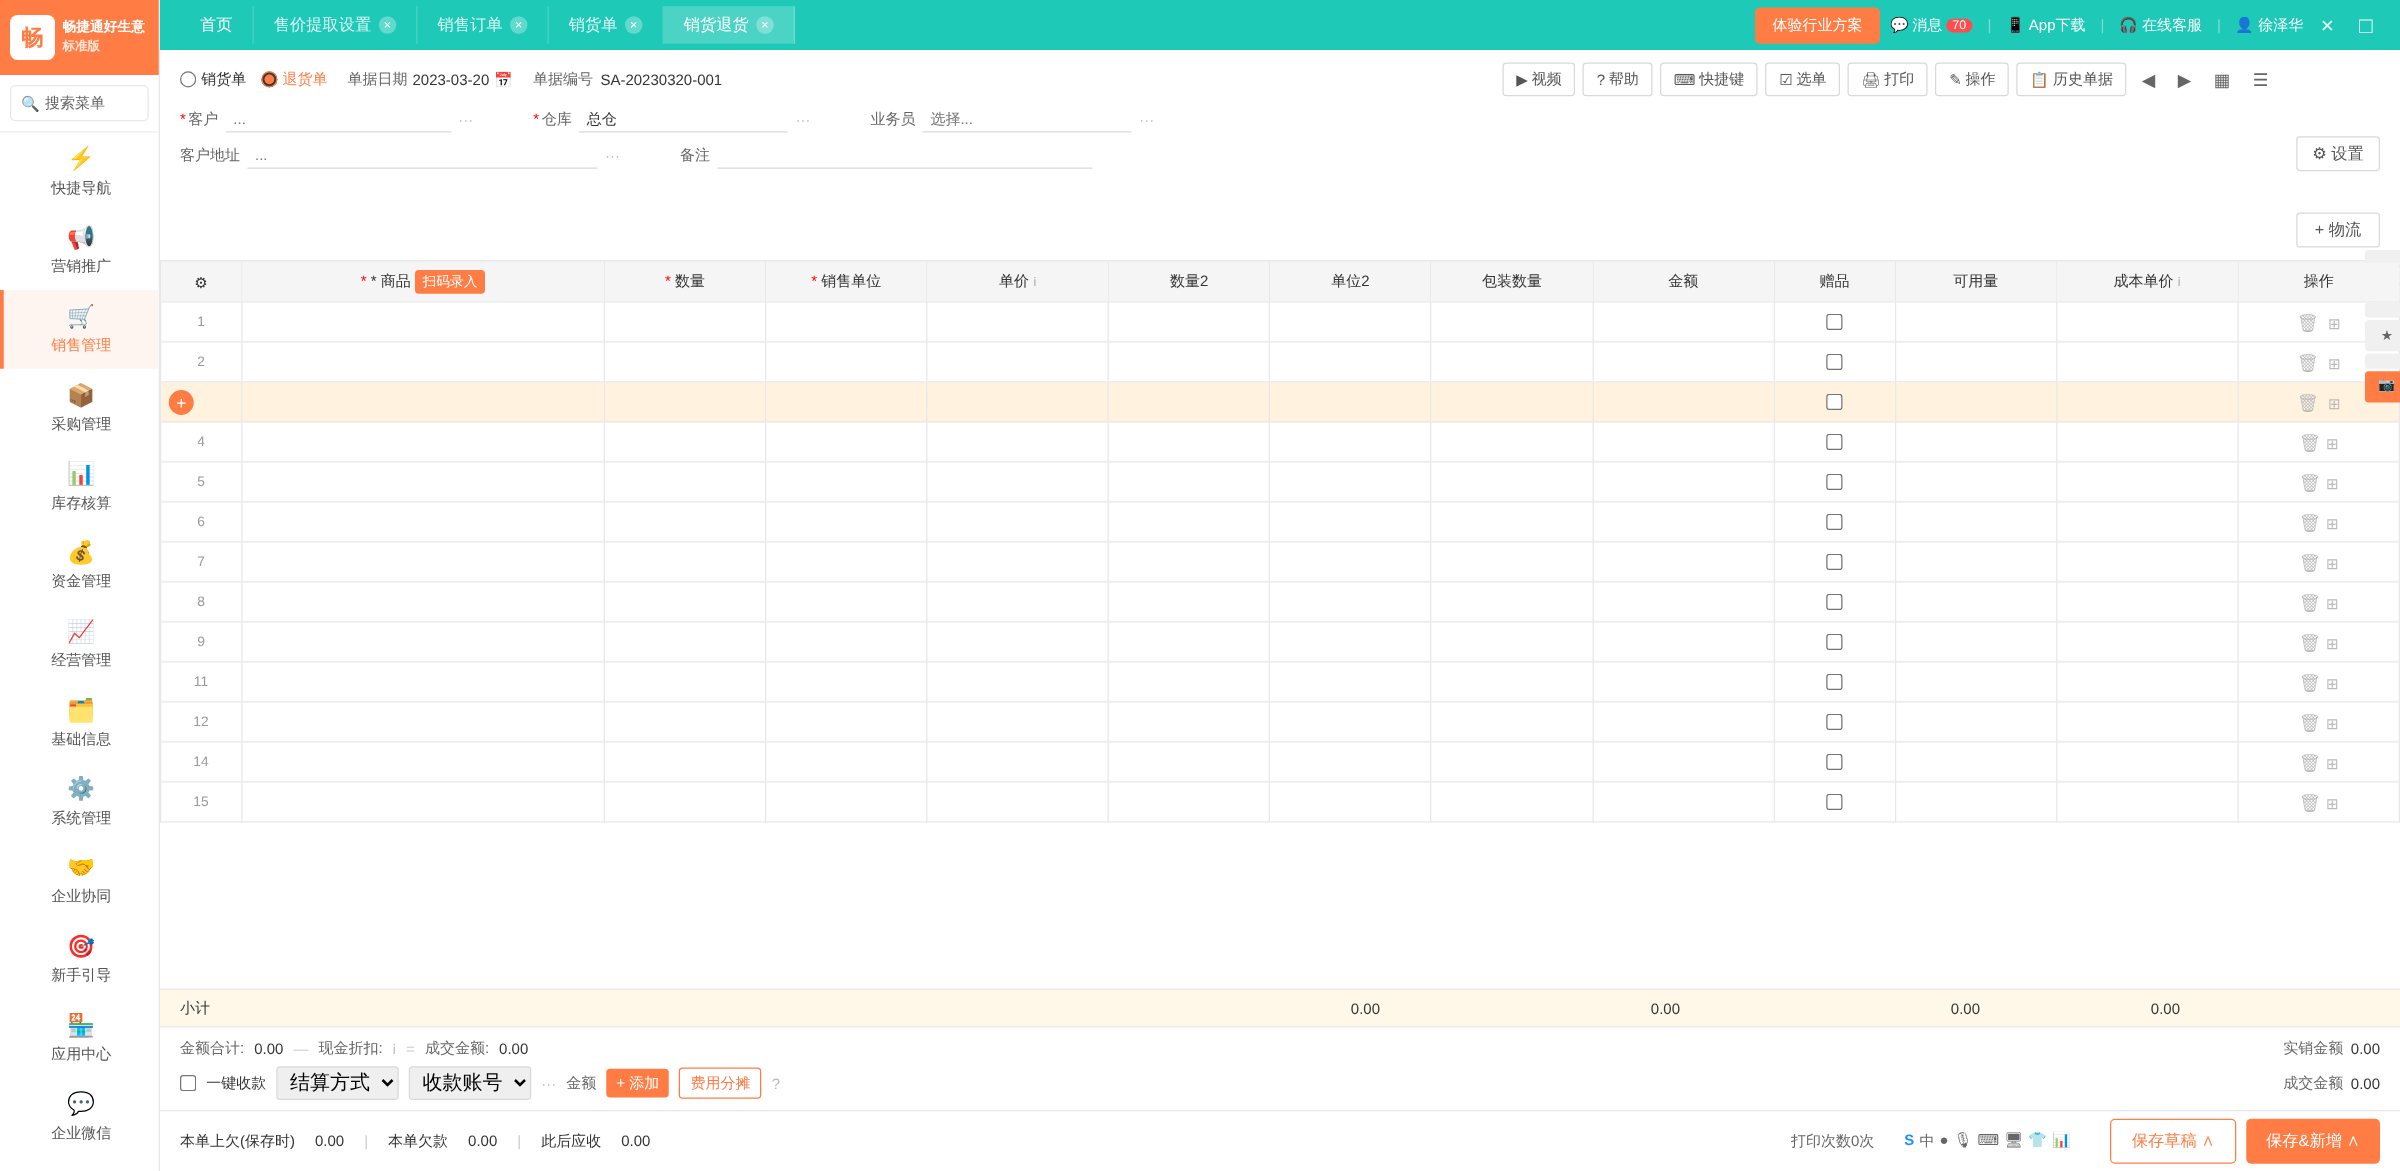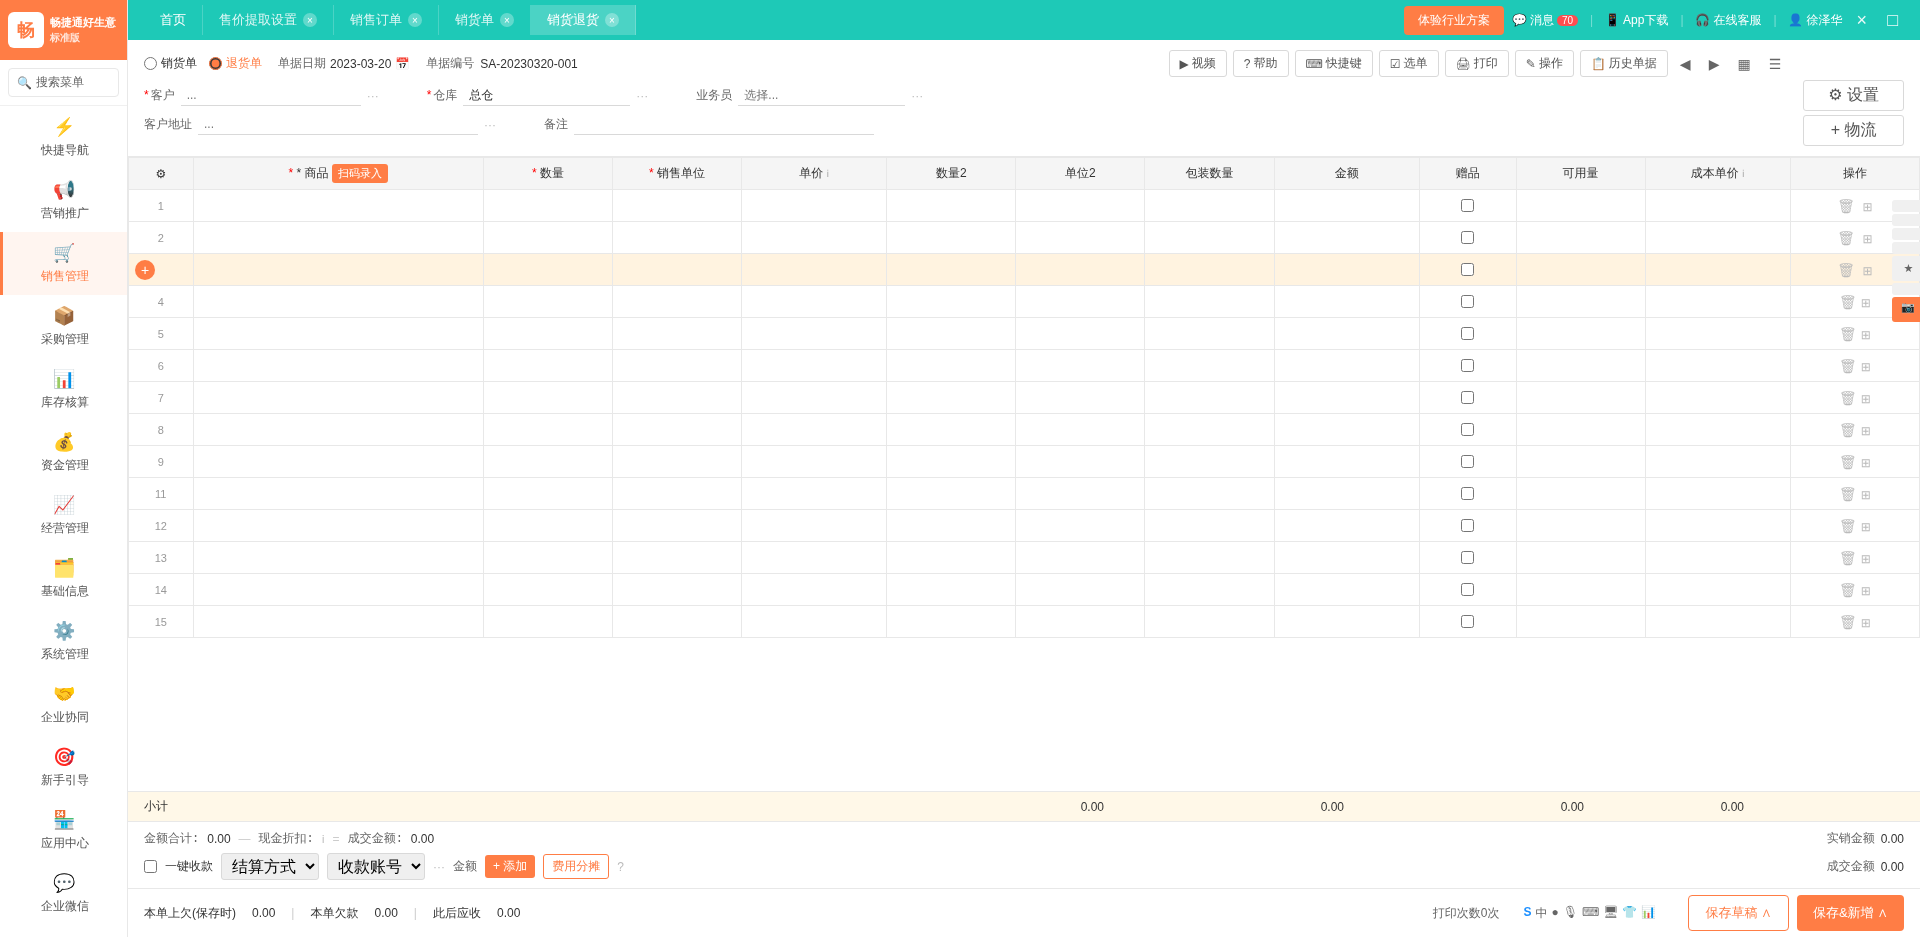--- a/index.html
+++ b/index.html
@@ -42,39 +42,39 @@
     .form-field { display: flex; align-items: center; gap: 6px; }
     .form-label { color: #666; font-size: 12px; white-space: nowrap; }
     .form-label.required::before { content: '*'; color: red; margin-right: 2px; }
     .form-input { border: none; border-bottom: 1px solid #d9d9d9; padding: 3px 6px; font-size: 12px; min-width: 120px; outline: none; color: #333; }
     .date-field { display: flex; align-items: center; gap: 4px; font-size: 12px; }
     .date-value { font-size: 12px; color: #333; }
     .doc-no { font-size: 12px; color: #333; }
     .form-action-btns { margin-left: auto; display: flex; gap: 6px; }
     .form-action-btn { border: 1px solid #d9d9d9; background: white; padding: 4px 10px; border-radius: 3px; cursor: pointer; font-size: 12px; color: #555; display: flex; align-items: center; gap: 3px; }
     .form-side-btns { display: flex; flex-direction: column; gap: 4px; }
-    .side-btn { border: 1px solid #d9d9d9; background: white; padding: 4px 24px; border-radius: 3px; cursor: pointer; font-size: 16px; color: #555; white-space: nowrap; }
+    .side-btn { border: 1px solid #d9d9d9; background: white; padding: 4px 12px; border-radius: 3px; cursor: pointer; font-size: 13px; color: #555; white-space: nowrap; margin-top: 29px; }
 
     
     .table-container { flex: 1; overflow: auto; background: white; }
     .data-table { width: 100%; border-collapse: collapse; font-size: 12px; }
     .data-table th { background: #f5f5f5; border: 1px solid #e8e8e8; padding: 6px 8px; text-align: center; white-space: nowrap; color: #333; font-weight: 500; position: sticky; top: 0; z-index: 10; }
     .data-table td { border: 1px solid #e8e8e8; padding: 4px 6px; text-align: center; height: 32px; }
     .row-active td { background: #fff3e0 !important; }
     .row-num { color: #999; font-size: 11px; }
     .checkbox-cell { display: flex; justify-content: center; align-items: center; }
     .scan-btn { background: #ff7d45; color: white; border: none; border-radius: 3px; padding: 2px 6px; cursor: pointer; font-size: 11px; }
     .table-footer { background: #fff8e8; border-top: 1px solid #e8e8e8; display: flex; align-items: center; padding: 6px 8px; font-size: 12px; font-weight: 500; color: #333; flex-shrink: 0; }
     .footer-label { padding: 0 8px; }
     .footer-val { min-width: 80px; text-align: right; padding: 0 8px; color: #333; }
 
     
     .bottom-area { background: white; border-top: 1px solid #e8e8e8; padding: 8px 16px; flex-shrink: 0; }
     .calc-row { display: flex; align-items: center; gap: 8px; font-size: 12px; margin-bottom: 6px; }
-    .calc-label { color: #666; font-family: Liberation Mono, monospace; }
+    .calc-label { color: #666; }
     .calc-val { color: #333; font-weight: 500; }
     .calc-separator { color: #ccc; }
     .payment-row { display: flex; align-items: center; gap: 8px; }
     .payment-checkbox { accent-color: #ff7d45; }
     .payment-select { border: 1px solid #d9d9d9; border-radius: 3px; padding: 3px 6px; font-size: 16px; }
     .add-btn { background: #ff7d45; color: white; border: none; border-radius: 3px; padding: 3px 8px; cursor: pointer; font-size: 12px; }
     .fee-btn { border: 1px solid #ff7d45; color: #ff7d45; background: white; border-radius: 3px; padding: 3px 8px; cursor: pointer; font-size: 12px; }
     .bottom-status { background: white; border-top: 1px solid #e8e8e8; padding: 6px 16px; display: flex; align-items: center; gap: 16px; font-size: 12px; color: #333; flex-shrink: 0; }
     .save-draft-btn { background: #fff; border: 1px solid #ff7d45; color: #ff7d45; border-radius: 4px; padding: 8px 16px; cursor: pointer; font-size: 13px; }
     .save-new-btn { background: #ff7d45; color: white; border: none; border-radius: 4px; padding: 8px 16px; cursor: pointer; font-size: 13px; font-weight: 500; }
@@ -580,39 +580,20 @@
                 <td>
                   <div class="checkbox-cell">
                     <input type="checkbox" style="">
                   </div>
                 </td>
                 <td></td>
                 <td></td>
                 <td><button class="del-btn">🗑</button><button class="copy-btn">⊞</button></td>
               </tr>
             <tr>
-                <td class="row-num">13</td>
-                <td></td>
-                <td></td>
-                <td></td>
-                <td></td>
-                <td></td>
-                <td></td>
-                <td></td>
-                <td></td>
-                <td>
-                  <div class="checkbox-cell">
-                    <input type="checkbox" style="">
-                  </div>
-                </td>
-                <td></td>
-                <td></td>
-                <td><button class="del-btn">🗑</button><button class="copy-btn">⊞</button></td>
-              </tr>
-            <tr>
                 <td class="row-num">14</td>
                 <td></td>
                 <td></td>
                 <td></td>
                 <td></td>
                 <td></td>
                 <td></td>
                 <td></td>
                 <td></td>
                 <td>

